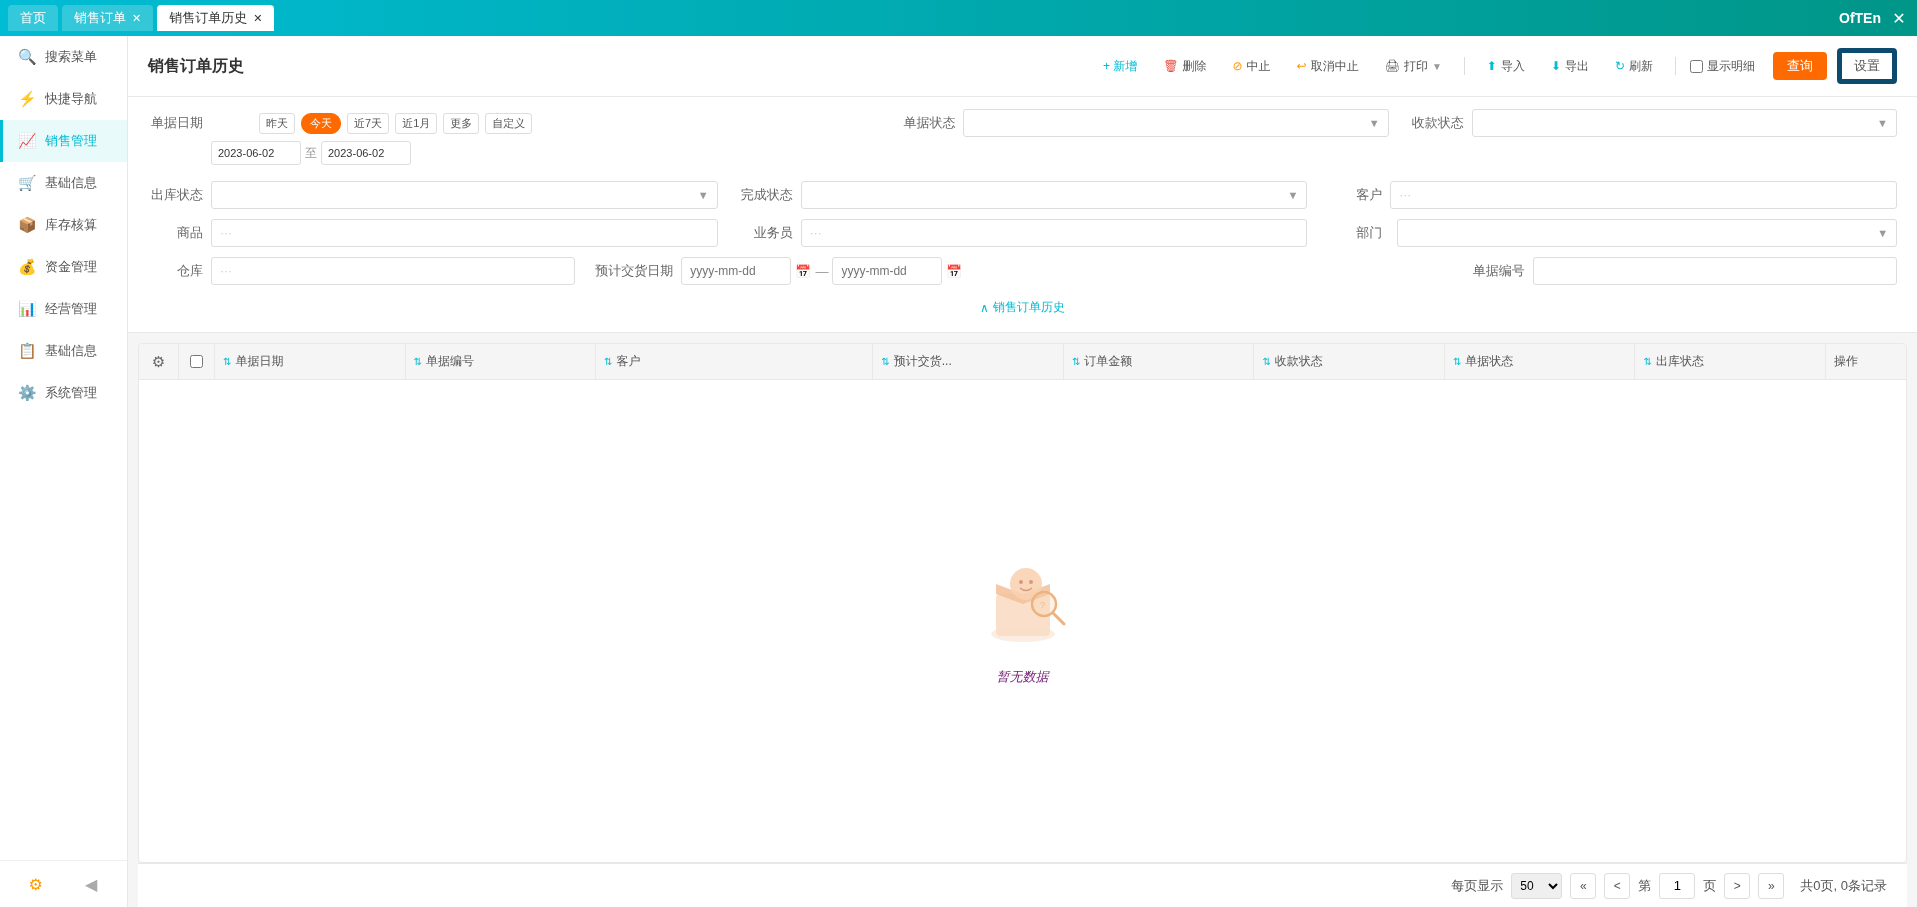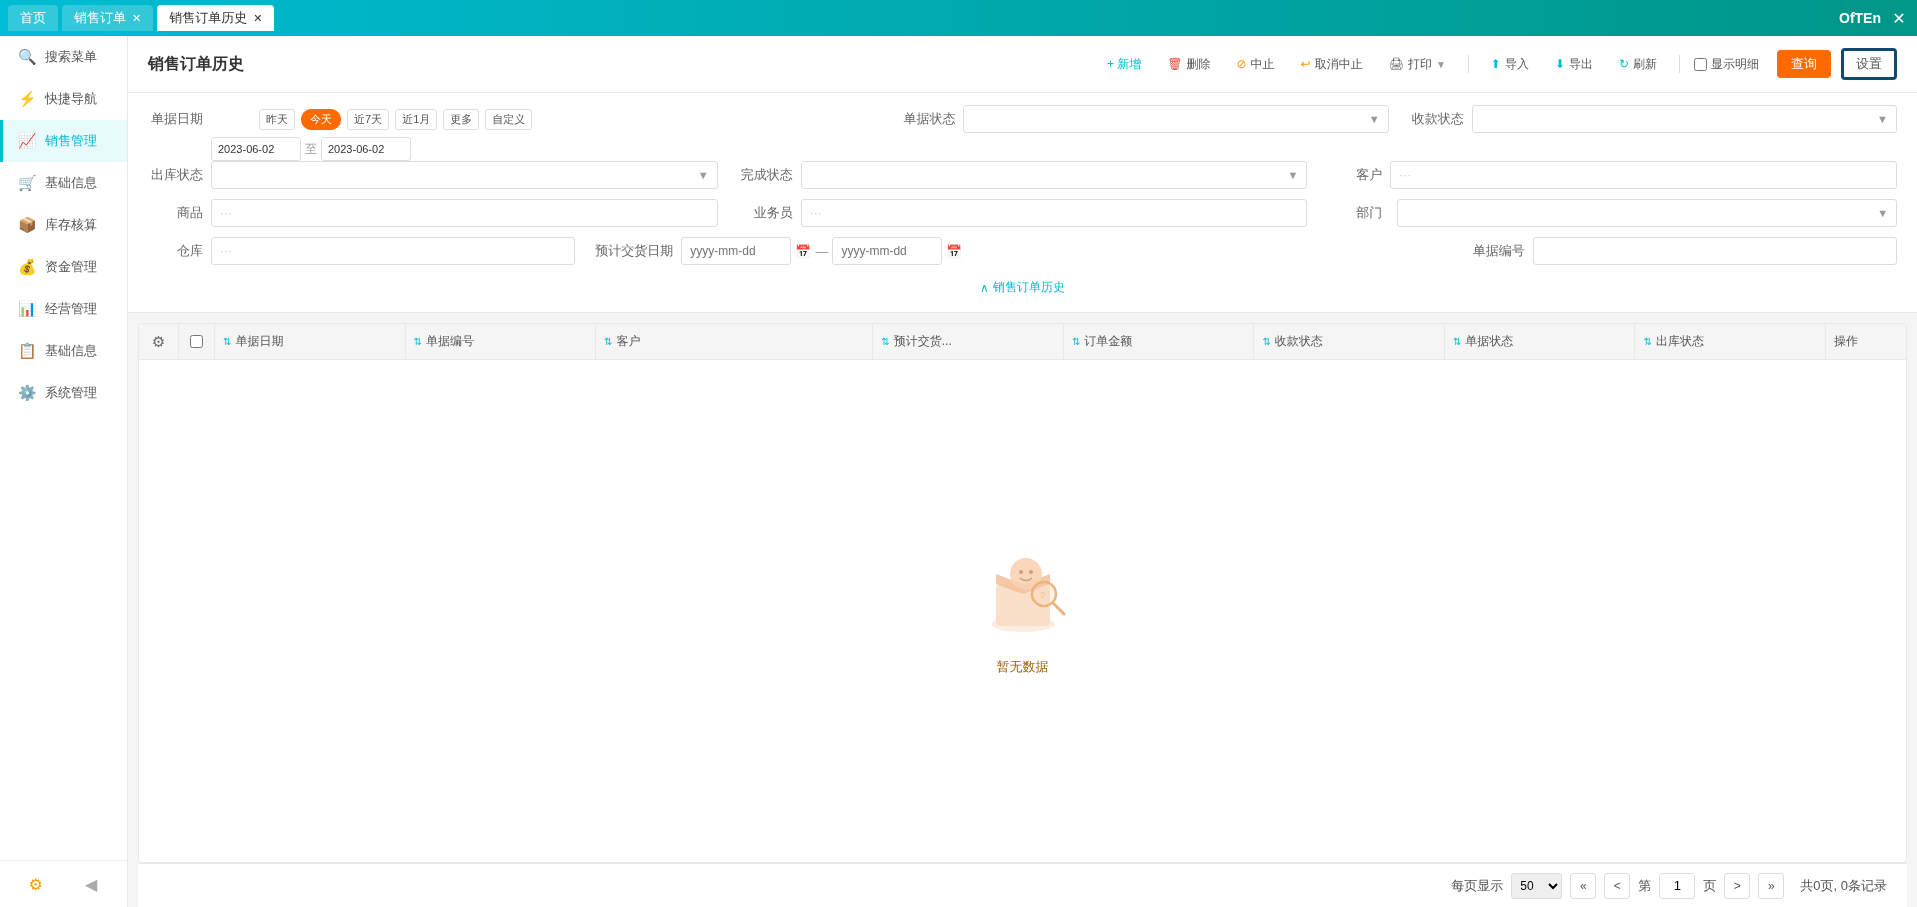--- a/index.html
+++ b/index.html
@@ -163,21 +163,21 @@
       color: #fff;
       border-radius: 4px;
       padding: 5px 14px;
       border: none;
       cursor: pointer;
       font-size: 13px;
     }
     .toolbar-btn-secondary {
       background: #fff;
       color: #555;
-      border: 3px solid #0c4a6e;
+      border: 5px solid #0c4a6e;
       border-radius: 4px;
       padding: 4px 12px;
       cursor: pointer;
       font-size: 13px;
     }
     .display-detail-checkbox {
       display: flex;
       gap: 4px;
       font-size: 12px;
       color: #555;
@@ -356,22 +356,23 @@
       flex-direction: column;
       gap: 10px;
     }
     .empty-illustration {
       display: flex;
       flex-direction: column;
       align-items: center;
       gap: 12px;
     }
     .empty-text {
-      color: #a16207;
-      font-size: 13px;
+      color: #701a75;
+      font-size: 13px;
+      font-style: italic;
     }
 
     
     .pagination-bar {
       height: 44px;
       background: #fff;
       border-top: 1px solid #e8e8e8;
       display: flex;
       align-items: center;
       justify-content: flex-end;
@@ -553,21 +554,21 @@
         </div>
         <div style="width:20px;"></div>
         <div class="filter-item" style="flex:1;">
           <span class="filter-label">收款状态</span>
           <div class="filter-select-wrapper">
             <span class="chevron">▼</span>
           </div>
         </div>
       </div>
 
-      <div class="filter-row" style="margin-top:-6px;margin-bottom:0;">
+      <div class="filter-row" style="margin-top:-6px;margin-bottom:16px;">
         <div style="min-width:55px;margin-right:8px;"></div>
         <div class="date-range-inputs">
           <input class="date-range-input" type="text" value="2023-06-02" style="">
           <span>至</span>
           <input class="date-range-input" type="text" value="2023-06-02" style="">
         </div>
       </div>
 
       <div class="filter-row">
         <div class="filter-item" style="flex:1;">

